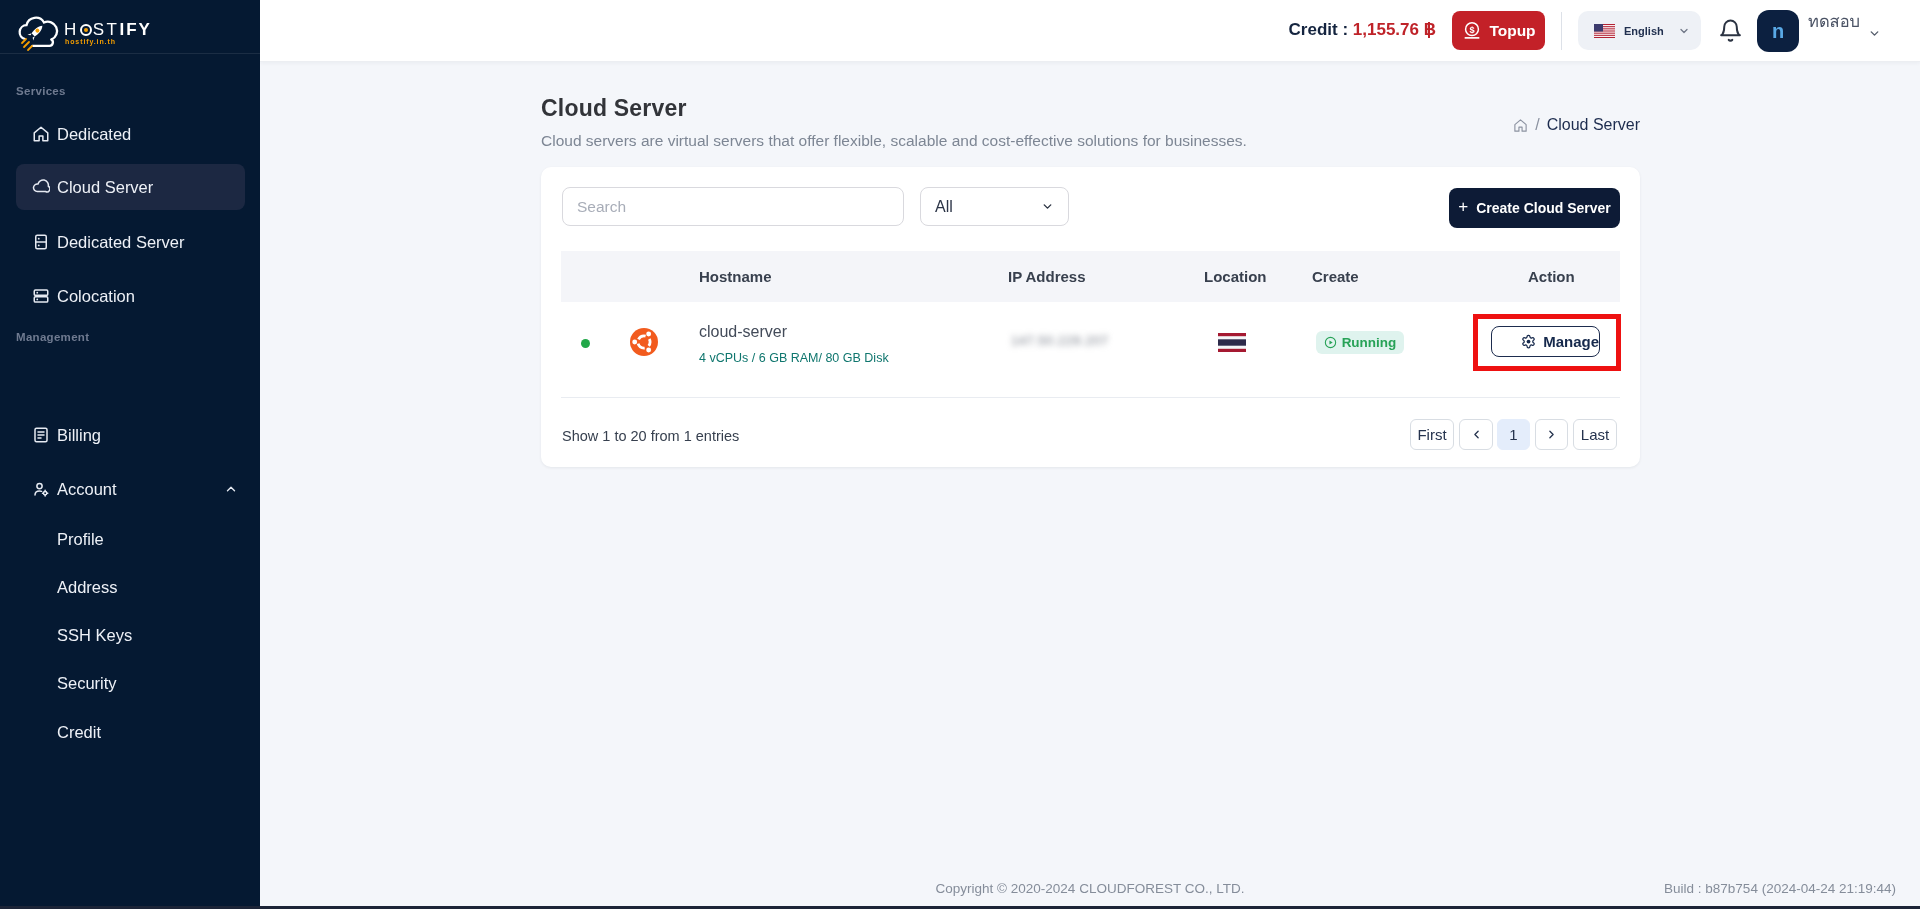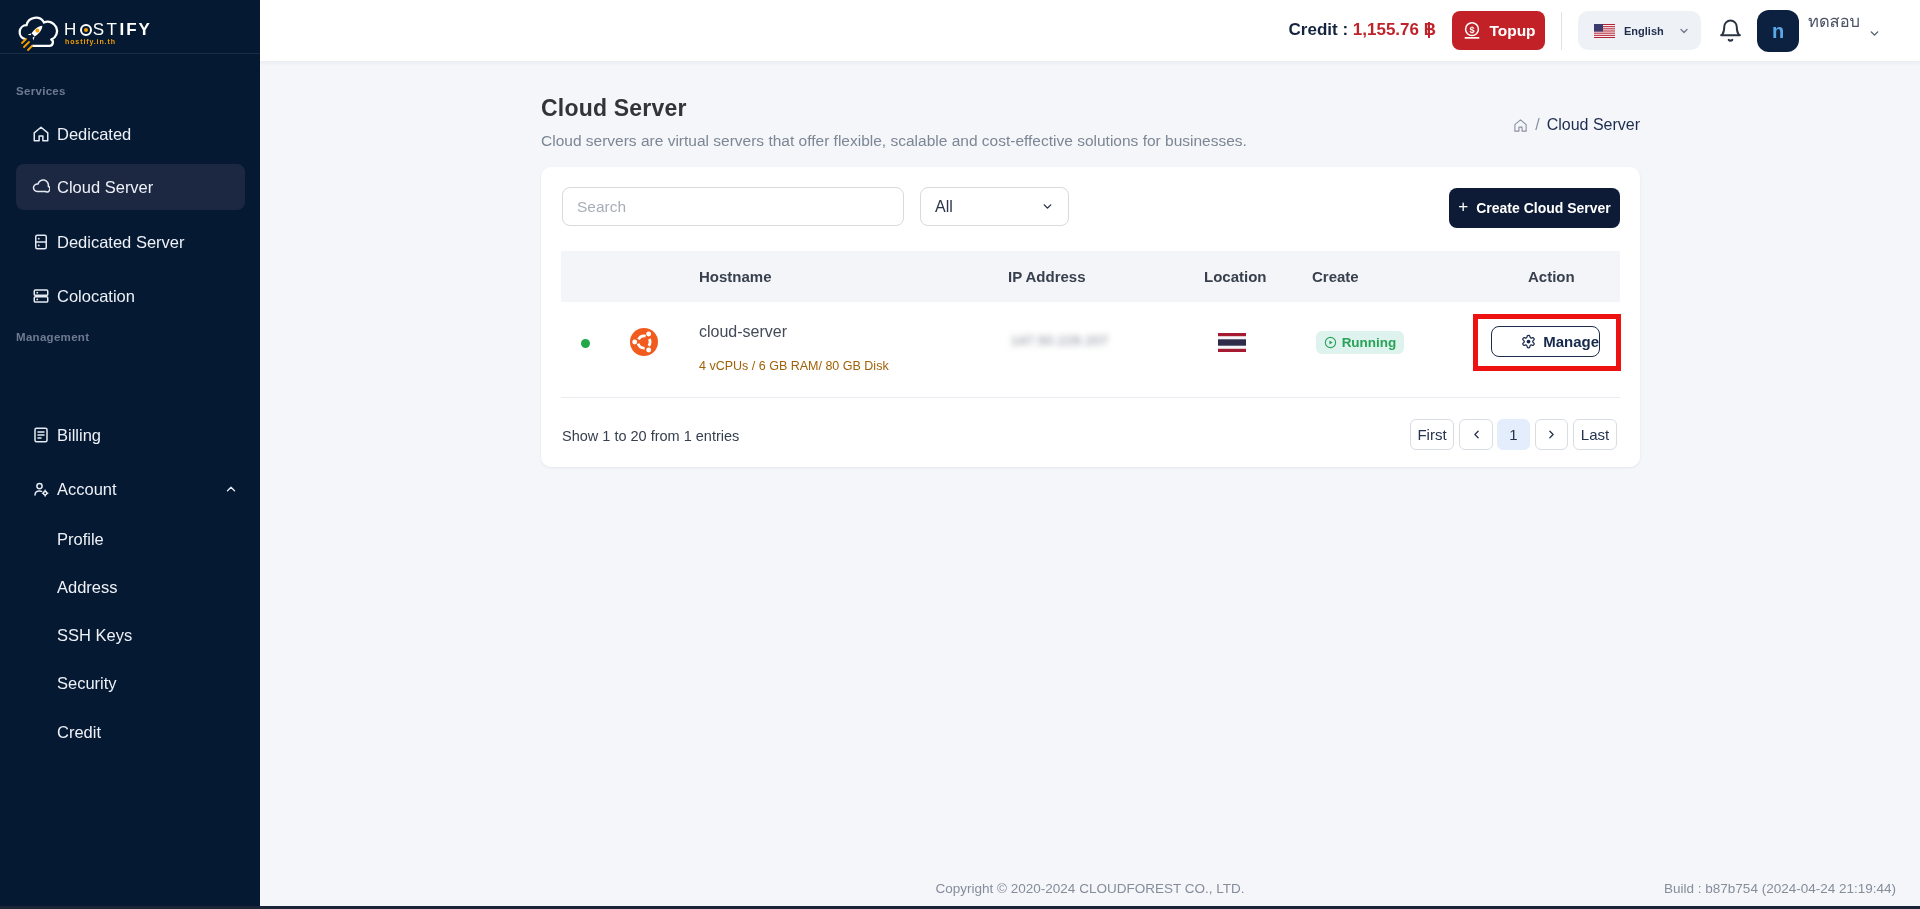--- a/index.html
+++ b/index.html
@@ -46,21 +46,21 @@
 #card { position:absolute; left:281px; top:105px; width:1099px; height:300px; background:#fff; border-radius:10px; box-shadow:0 1px 3px rgba(16,24,40,.07); }
 #search { position:absolute; left:21px; top:20px; width:342px; height:39px; border:1px solid #d9d9de; border-radius:8px; display:flex; align-items:center; padding-left:14px; color:#a8adb8; font-size:15.5px; }
 #selall { position:absolute; left:379px; top:20px; width:149px; height:39px; border:1px solid #d9d9de; border-radius:8px; display:flex; align-items:center; padding-left:14px; color:#2c3547; font-size:16px; }
 #createbtn { position:absolute; left:908px; top:21px; width:171px; height:40px; background:#0d1b36; border-radius:8px; color:#fff; font-size:14px; font-weight:bold; display:flex; align-items:center; justify-content:center; gap:8px; }
 #createbtn .plus { font-weight:400; font-size:17px; margin-top:-2px; }
 #thead { position:absolute; left:20px; top:84px; width:1059px; height:51px; background:#f4f5f9; }
 #thead div { position:absolute; top:17px; font-size:15px; font-weight:bold; color:#38404e; }
 #row { position:absolute; left:20px; top:135px; width:1059px; height:96px; border-bottom:1px solid #e9ecf1; }
 #dot { position:absolute; left:40px; top:172px; width:9px; height:9px; border-radius:50%; background:#22a849; }
 #hostname { position:absolute; left:158px; top:156px; font-size:16px; color:#434b59; }
-#specs { position:absolute; left:158px; top:192px; font-size:12.5px; color:#a16207; }
+#specs { position:absolute; left:158px; top:184px; font-size:12.5px; color:#0f766e; }
 #ipblur { position:absolute; left:470px; top:166px; font-size:13px; color:#757b87; filter:blur(3px); letter-spacing:0.5px; }
 #statuspill { position:absolute; left:775px; top:164px; width:88px; height:23px; background:#dff3ee; border-radius:6px; display:flex; align-items:center; justify-content:center; gap:5px; color:#27a257; font-size:13.5px; font-weight:bold; }
 #redbox { position:absolute; left:932px; top:147px; width:148px; height:57px; border:5px solid #ee1111; }
 #managebtn { position:absolute; left:950px; top:159px; width:109px; height:31px; background:#fff; border:1.5px solid #1d2c4e; border-radius:8px; color:#16294c; font-size:15px; font-weight:bold; display:flex; align-items:center; justify-content:flex-end; gap:7px; }
 #showtext { position:absolute; left:21px; top:261px; font-size:14.5px; color:#37404f; }
 .pg { position:absolute; top:252px; height:31px; border:1px solid #d8dde3; border-radius:6px; background:#fff; color:#25334e; font-size:15px; display:flex; align-items:center; justify-content:center; }
 .pg.on { background:#e4edfb; border-color:#e4edfb; }
 
 #copyr { position:absolute; left:260px; right:0; top:881px; text-align:center; font-size:13.5px; color:#858d9a; }
 #build { position:absolute; right:24px; top:881px; font-size:13.5px; color:#858d9a; }

